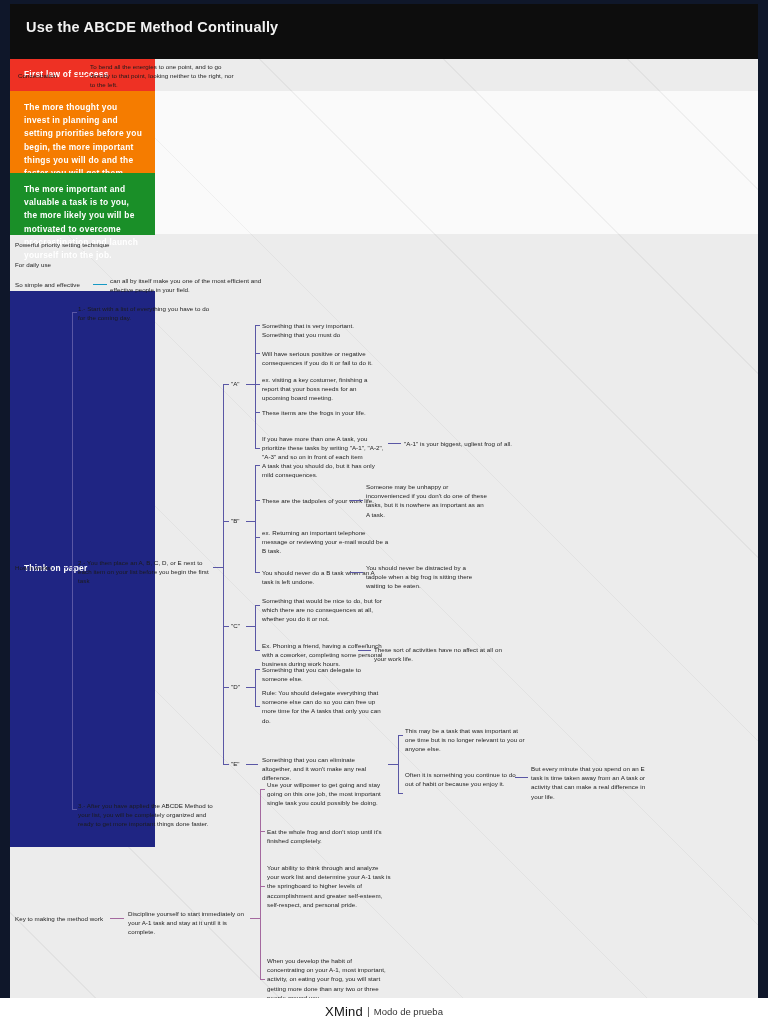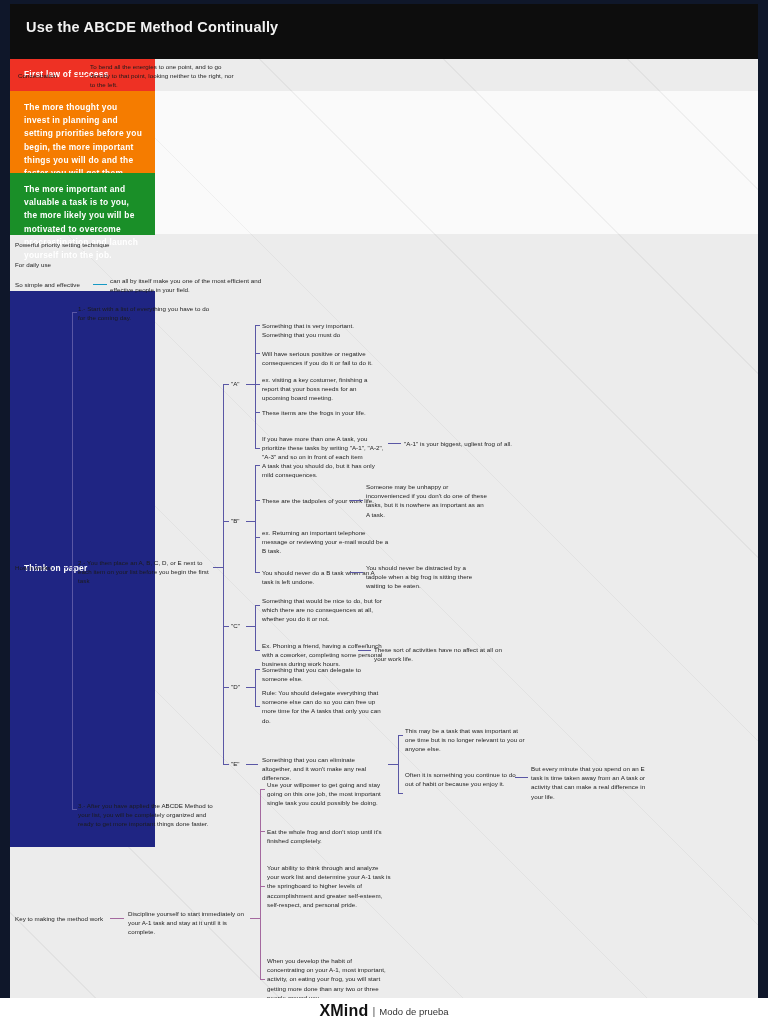--- a/index.html
+++ b/index.html
@@ -60,21 +60,21 @@
   .red{background:#e8392a;}
   .cyan{background:#1699c4;}
   .navy{background:#5a57a5;}
   .purple{background:#a4699f;}
 
   
   .footer{
     position:absolute;left:0;top:998px;width:768px;height:26px;
     display:flex;align-items:center;justify-content:center;background:#fff;
   }
-  .footer .x{font-size:16px;font-weight:bold;color:#111;letter-spacing:.2px;}
+  .footer .x{font-size:13px;font-weight:normal;color:#111;letter-spacing:.2px;}
   .footer .sep{font-size:11px;color:#555;margin:0 4px;}
   .footer .m{font-size:9.5px;color:#333;}
 </style>
 </head>
 <body>
 
 <div class="page">
 
   <div class="titlebar">
     <span class="t">Use the ABCDE Method Continually</span>

